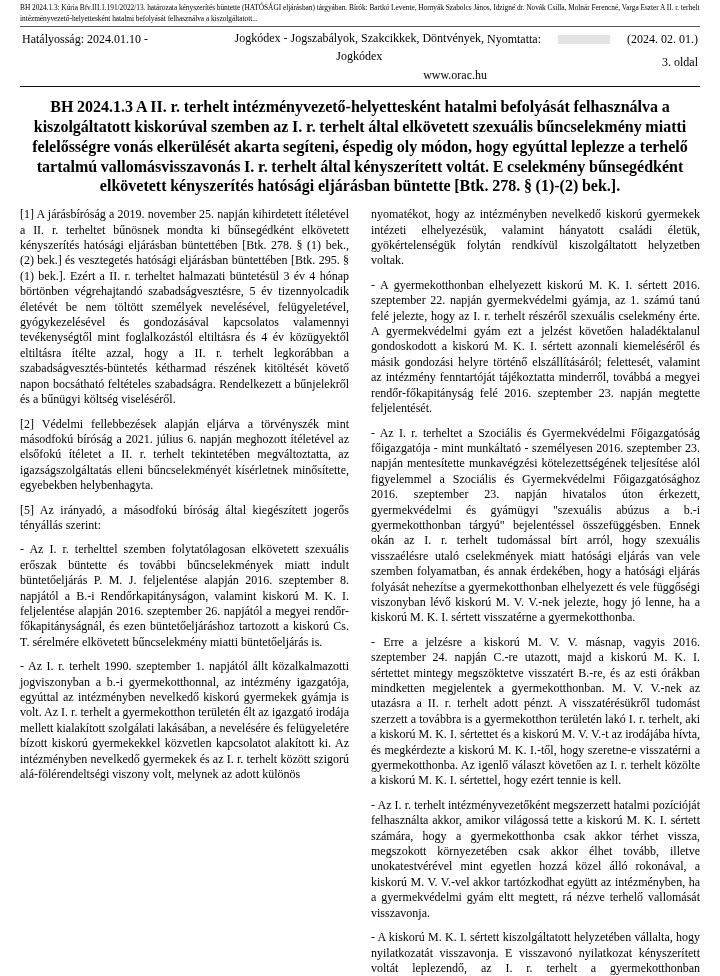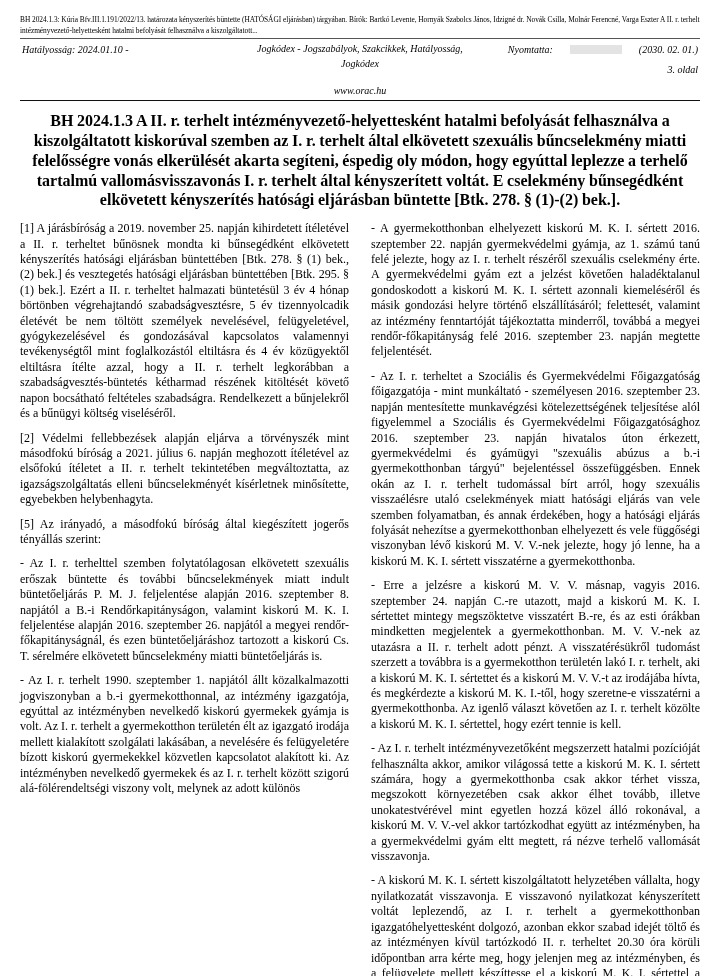--- a/index.html
+++ b/index.html
@@ -13,21 +13,21 @@
     overflow: hidden;
     font-family: "Liberation Serif", "DejaVu Serif", serif;
     color: #000000;
     position: relative;
   }
 
   .page {
     width: 720px;
     height: 903px;
     box-sizing: border-box;
-    padding: 12px 20px;
+    padding: 0 20px;
     position: relative;
   }
 
   
   .runhead {
     font-size: 7.4px;
     line-height: 1.45;
     text-align: left;
     padding: 3px 0 1px 0;
     letter-spacing: -0.04px;
@@ -41,25 +41,24 @@
   .rule-thick {
     border-top: 1.6px solid #111;
     margin: 0;
     height: 0;
   }
 
   
   .headband {
     display: flex;
     align-items: flex-start;
-    font-size: 10px;
+    font-size: 12px;
     line-height: 1.5;
     padding: 2px 2px 2px 2px;
     min-height: 34px;
-    font-style: italic;
   }
   .hb-left {
     flex: 0 0 31%;
     text-align: left;
     padding-top: 1px;
   }
   .hb-center {
     flex: 1 1 auto;
     text-align: center;
   }
@@ -80,21 +79,22 @@
     width: 52px;
     height: 9px;
     background: #e3e3e3;
     vertical-align: middle;
   }
   .hb-right-line2 {
     margin-top: 5px;
   }
   .hb-center .site {
     display: block;
-    margin-top: 12px;
+    margin-top: 1px;
+    text-align: right;
   }
 
   
   .doc-title {
     text-align: center;
     font-weight: bold;
     font-size: 16px;
     line-height: 1.235;
     margin: 10px 0 0 0;
     padding: 0 6px;
@@ -129,47 +129,48 @@
 
 <div class="page">
 
   <div class="runhead">BH 2024.1.3: Kúria Bfv.III.1.191/2022/13. határozata kényszerítés büntette (HATÓSÁGI eljárásban) tárgyában. Bírók: Bartkó Levente, Hornyák Szabolcs János, Idzigné dr. Novák Csilla, Molnár Ferencné, Varga Eszter A II. r. terhelt intézményvezető-helyettesként hatalmi befolyását felhasználva a kiszolgáltatott...</div>
 
   <div class="rule-thin"></div>
 
   <div class="headband">
     <div class="hb-left">Hatályosság: 2024.01.10 -</div>
     <div class="hb-center">
-      <span>Jogkódex - Jogszabályok, Szakcikkek, Hatályosság,</span><br>
+      <span>Jogkódex - Jogszabályok, Szakcikkek, Döntvények,</span><br>
       <span>Jogkódex</span>
       <span class="site">www.orac.hu</span>
     </div>
     <div class="hb-right">
       <div class="hb-right-line1">
         <span>Nyomtatta:</span>
         <span class="redaction"></span>
-        <span>(2030. 02. 01.)</span>
+        <span>(2024. 02. 01.)</span>
       </div>
       <div class="hb-right-line2">3. oldal</div>
     </div>
   </div>
 
   <div class="rule-thick"></div>
 
   <h1 class="doc-title">BH 2024.1.3 A II. r. terhelt intézményvezető-helyettesként hatalmi befolyását felhasználva a kiszolgáltatott kiskorúval szemben az I. r. terhelt által elkövetett szexuális bűncselekmény miatti felelősségre vonás elkerülését akarta segíteni, éspedig oly módon, hogy egyúttal leplezze a terhelő tartalmú vallomásvisszavonás I. r. terhelt által kényszerített voltát. E cselekmény bűnsegédként elkövetett kényszerítés hatósági eljárásban büntette [Btk. 278. § (1)-(2) bek.].</h1>
 
   <div class="columns">
     <div class="col">
       <p>[1] A járásbíróság a 2019. november 25. napján kihirdetett ítéletével a II. r. terheltet bűnösnek mondta ki bűnsegédként elkövetett kényszerítés hatósági eljárásban büntettében [Btk. 278. § (1) bek., (2) bek.] és vesztegetés hatósági eljárásban büntettében [Btk. 295. § (1) bek.]. Ezért a II. r. terheltet halmazati büntetésül 3 év 4 hónap börtönben végrehajtandó szabadságvesztésre, 5 év tizennyolcadik életévét be nem töltött személyek nevelésével, felügyeletével, gyógykezelésével és gondozásával kapcsolatos valamennyi tevékenységtől mint foglalkozástól eltiltásra és 4 év közügyektől eltiltásra ítélte azzal, hogy a II. r. terhelt legkorábban a szabadságvesztés-büntetés kétharmad részének kitöltését követő napon bocsátható feltételes szabadságra. Rendelkezett a bűnjelekről és a bűnügyi költség viseléséről.</p>
       <p>[2] Védelmi fellebbezések alapján eljárva a törvényszék mint másodfokú bíróság a 2021. július 6. napján meghozott ítéletével az elsőfokú ítéletet a II. r. terhelt tekintetében megváltoztatta, az igazságszolgáltatás elleni bűncselekményét kísérletnek minősítette, egyebekben helybenhagyta.</p>
       <p>[5] Az irányadó, a másodfokú bíróság által kiegészített jogerős tényállás szerint:</p>
       <p>- Az I. r. terhelttel szemben folytatólagosan elkövetett szexuális erőszak büntette és további bűncselekmények miatt indult büntetőeljárás P. M. J. feljelentése alapján 2016. szeptember 8. napjától a B.-i Rendőrkapitányságon, valamint kiskorú M. K. I. feljelentése alapján 2016. szeptember 26. napjától a megyei rendőr-főkapitányságnál, és ezen büntetőeljáráshoz tartozott a kiskorú Cs. T. sérelmére elkövetett bűncselekmény miatti büntetőeljárás is.</p>
       <p>- Az I. r. terhelt 1990. szeptember 1. napjától állt közalkalmazotti jogviszonyban a b.-i gyermekotthonnal, az intézmény igazgatója, egyúttal az intézményben nevelkedő kiskorú gyermekek gyámja is volt. Az I. r. terhelt a gyermekotthon területén élt az igazgató irodája mellett kialakított szolgálati lakásában, a nevelésére és felügyeletére bízott kiskorú gyermekekkel közvetlen kapcsolatot alakított ki. Az intézményben nevelkedő gyermekek és az I. r. terhelt között szigorú alá-fölérendeltségi viszony volt, melynek az adott különös</p>
     </div>
     <div class="col">
+      <p>nyomatékot, hogy az intézményben nevelkedő kiskorú gyermekek intézeti elhelyezésük, valamint hányatott családi életük, gyökértelenségük folytán rendkívül kiszolgáltatott helyzetben voltak.</p>
       <p>- A gyermekotthonban elhelyezett kiskorú M. K. I. sértett 2016. szeptember 22. napján gyermekvédelmi gyámja, az 1. számú tanú felé jelezte, hogy az I. r. terhelt részéről szexuális cselekmény érte. A gyermekvédelmi gyám ezt a jelzést követően haladéktalanul gondoskodott a kiskorú M. K. I. sértett azonnali kiemeléséről és másik gondozási helyre történő elszállításáról; felettesét, valamint az intézmény fenntartóját tájékoztatta minderről, továbbá a megyei rendőr-főkapitányság felé 2016. szeptember 23. napján megtette feljelentését.</p>
       <p>- Az I. r. terheltet a Szociális és Gyermekvédelmi Főigazgatóság főigazgatója - mint munkáltató - személyesen 2016. szeptember 23. napján mentesítette munkavégzési kötelezettségének teljesítése alól figyelemmel a Szociális és Gyermekvédelmi Főigazgatósághoz 2016. szeptember 23. napján hivatalos úton érkezett, gyermekvédelmi és gyámügyi "szexuális abúzus a b.-i gyermekotthonban tárgyú" bejelentéssel összefüggésben. Ennek okán az I. r. terhelt tudomással bírt arról, hogy szexuális visszaélésre utaló cselekmények miatt hatósági eljárás van vele szemben folyamatban, és annak érdekében, hogy a hatósági eljárás folyását nehezítse a gyermekotthonban elhelyezett és vele függőségi viszonyban lévő kiskorú M. V. V.-nek jelezte, hogy jó lenne, ha a kiskorú M. K. I. sértett visszatérne a gyermekotthonba.</p>
       <p>- Erre a jelzésre a kiskorú M. V. V. másnap, vagyis 2016. szeptember 24. napján C.-re utazott, majd a kiskorú M. K. I. sértettet mintegy megszöktetve visszatért B.-re, és az esti órákban mindketten megjelentek a gyermekotthonban. M. V. V.-nek az utazásra a II. r. terhelt adott pénzt. A visszatérésükről tudomást szerzett a továbbra is a gyermekotthon területén lakó I. r. terhelt, aki a kiskorú M. K. I. sértettet és a kiskorú M. V. V.-t az irodájába hívta, és megkérdezte a kiskorú M. K. I.-től, hogy szeretne-e visszatérni a gyermekotthonba. Az igenlő választ követően az I. r. terhelt közölte a kiskorú M. K. I. sértettel, hogy ezért tennie is kell.</p>
       <p>- Az I. r. terhelt intézményvezetőként megszerzett hatalmi pozícióját felhasználta akkor, amikor világossá tette a kiskorú M. K. I. sértett számára, hogy a gyermekotthonba csak akkor térhet vissza, megszokott környezetében csak akkor élhet tovább, illetve unokatestvérével mint egyetlen hozzá közel álló rokonával, a kiskorú M. V. V.-vel akkor tartózkodhat együtt az intézményben, ha a gyermekvédelmi gyám eltt megtett, rá nézve terhelő vallomását visszavonja.</p>
       <p>- A kiskorú M. K. I. sértett kiszolgáltatott helyzetében vállalta, hogy nyilatkozatát visszavonja. E visszavonó nyilatkozat kényszerített voltát leplezendő, az I. r. terhelt a gyermekotthonban igazgatóhelyettesként dolgozó, azonban ekkor szabad idejét töltő és az intézményen kívül tartózkodó II. r. terheltet 20.30 óra körüli időpontban arra kérte meg, hogy jelenjen meg az intézményben, és a felügyelete mellett készíttesse el a kiskorú M. K. I. sértettel a visszavonó nyilatkozatot.</p>
     </div>
   </div>
 
 </div>
 

